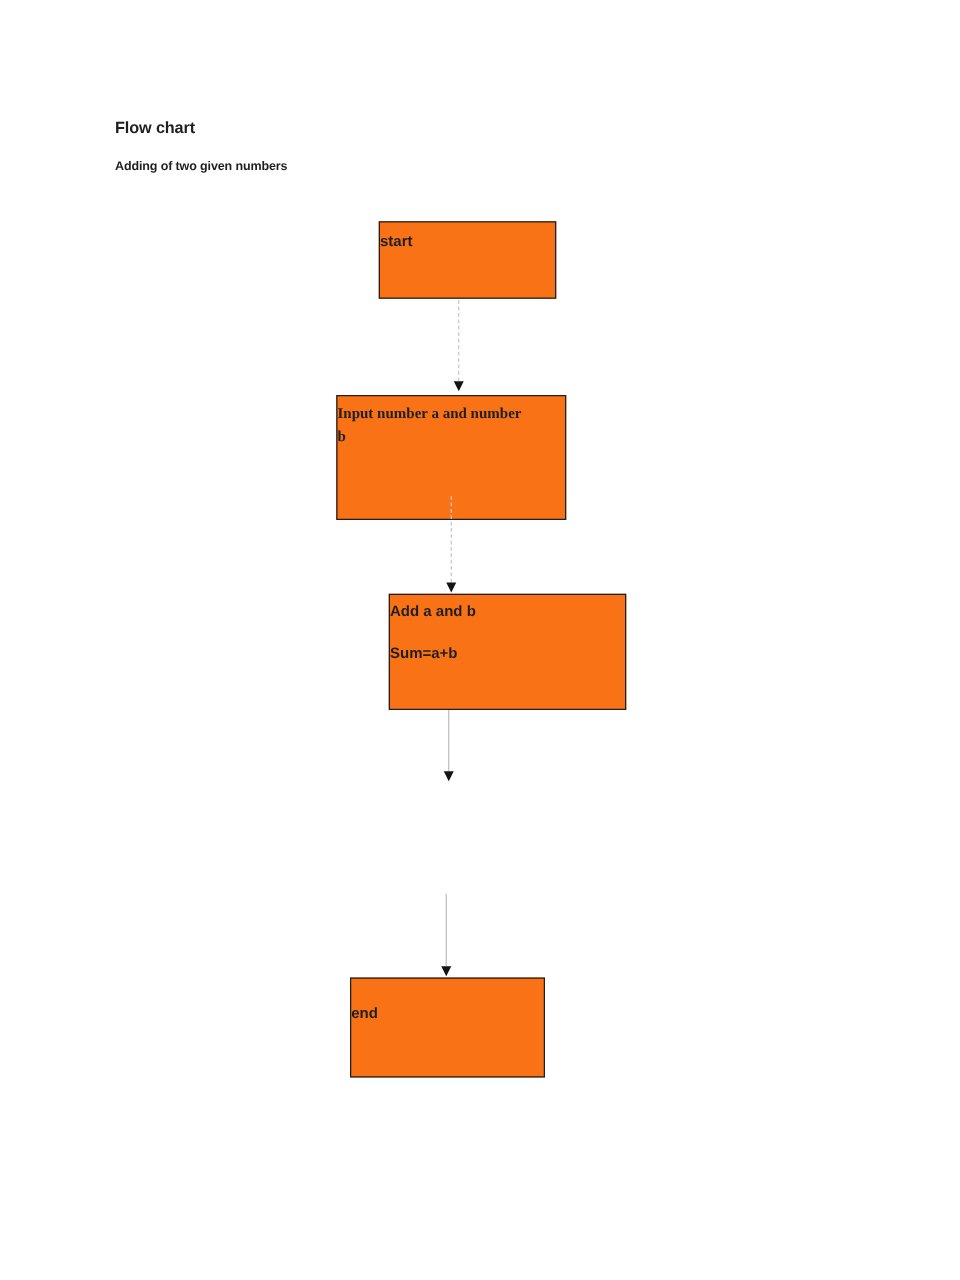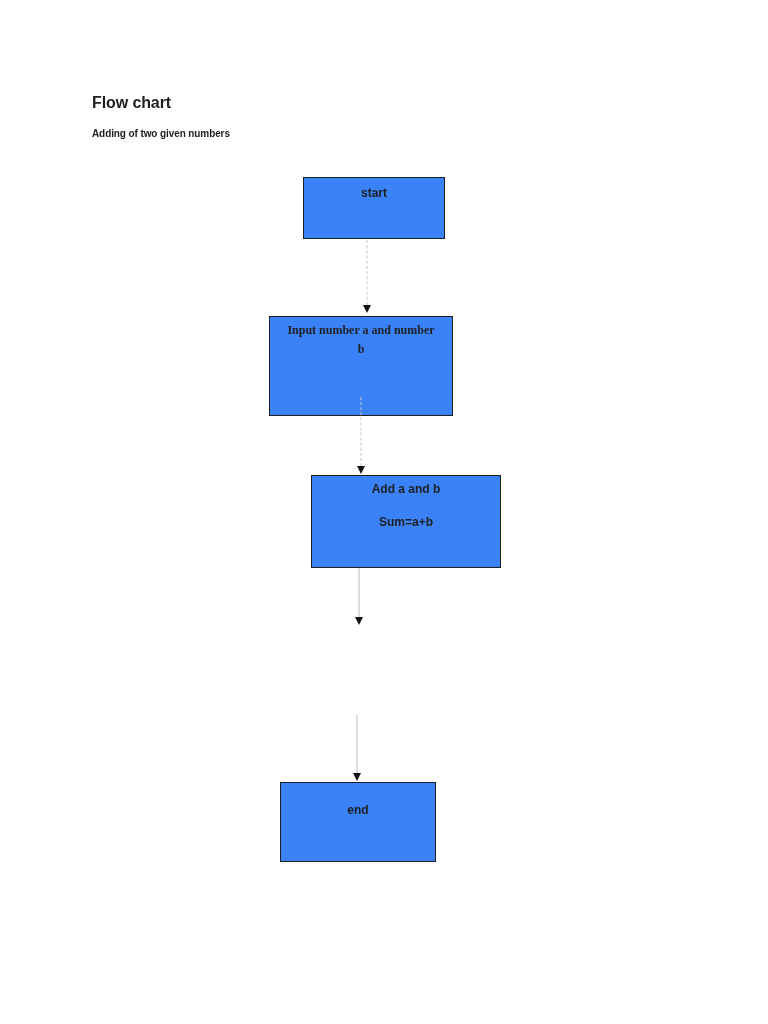--- a/index.html
+++ b/index.html
@@ -10,35 +10,35 @@
     position: relative;
     overflow: hidden;
   }
   .page {
     position: absolute; inset: 0;
     background: #ffffff;
     color: #1f1f1f;
   }
   .doc-title {
     position: absolute; left: 92px; top: 94px;
-    font-size: 16px; font-weight: bold; color: #1f1f1f;
+    font-size: 13px; font-weight: bold; color: #1f1f1f;
     letter-spacing: -0.1px;
   }
   .doc-subtitle {
     position: absolute; left: 92px; top: 128px;
     font-size: 10px; font-weight: bold; color: #1f1f1f;
     letter-spacing: -0.1px;
   }
   .node {
     position: absolute;
     border: 1.5px solid #1f1f1f;
-    background: #3b82f6;
+    background: #f97316;
     box-sizing: border-box;
     font-size: 12px; font-weight: bold;
-    text-align: center; color: #1f1f1f;
+    color: #1f1f1f;
   }
   .node p { margin: 0; line-height: 19px; }
   .node-start { left: 303px; top: 177px; width: 142px; height: 62px; padding-top: 6px; }
   .node-input { left: 269px; top: 316px; width: 184px; height: 100px; padding-top: 4px; font-family: Liberation Serif, serif; }
   .node-add   { left: 269px; top: 475px; width: 190px; height: 93px; padding-top: 4px; margin-left: 42px; }
   .node-add .gap { margin-top: 14px; }
   .node-print { left: 269px; top: 626px; width: 160px; height: 88px;
                 display: flex; align-items: center; justify-content: center; }
   .node-end   { left: 280px; top: 782px; width: 156px; height: 80px; padding-top: 18px; }
 

